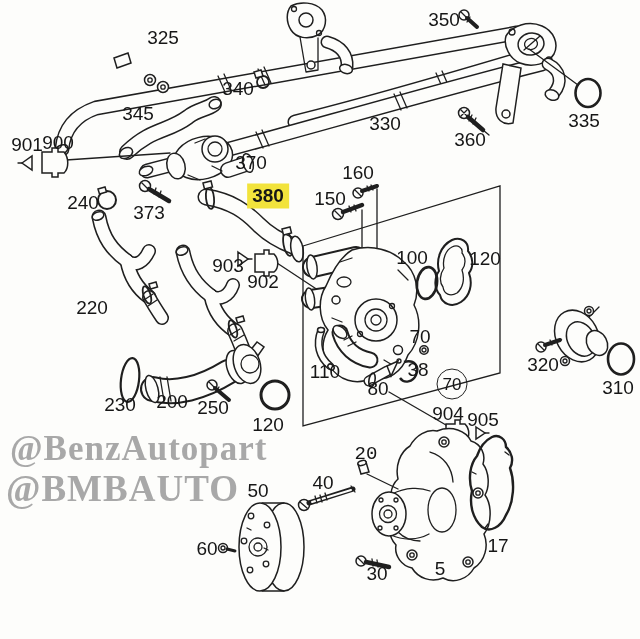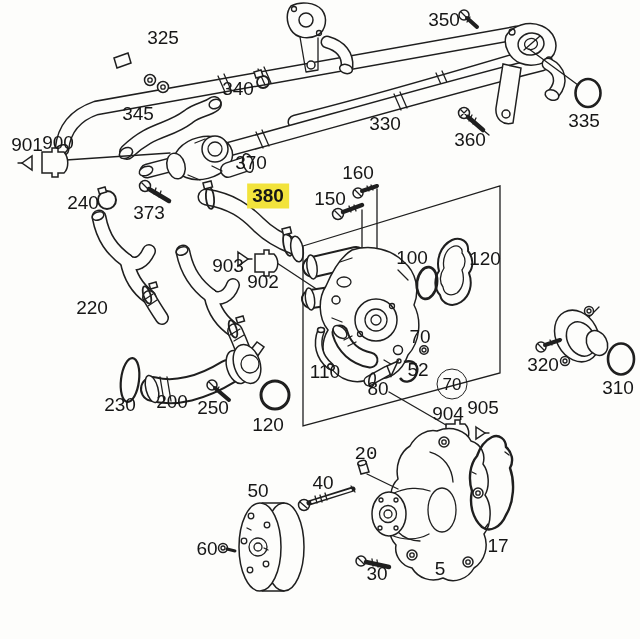--- a/index.html
+++ b/index.html
@@ -21,20 +21,22 @@
   svg .ln{fill:none;stroke:#1f1f1f;stroke-width:1.3;stroke-linecap:round;stroke-linejoin:round;}
   svg .fw{fill:#fdfdfb;stroke:#1f1f1f;stroke-width:1.5;}
   svg .or{fill:none;stroke:#1f1f1f;}
 </style>
 </head>
 <body style="background: rgb(253, 253, 251);">
 
 <div class="stage">
 
   <div class="layer" id="wm-layer">
+      <div class="watermark" style="left: 10px; top: 431px; font-size: 35px;">@BenzAutopart</div>
+      <div class="watermark" style="left: 6px; top: 470px; font-size: 37px;">@BMBAUTO</div>
     </div>
 
   <svg class="layer" id="svg-layer" width="640" height="639" viewBox="0 0 640 639" xmlns="http://www.w3.org/2000/svg">
 
     <g>
       <path class="to" stroke-width="15" d="M295,122 C360,106 450,80 527,57"></path>
       <path class="ti" stroke-width="12" d="M295,122 C360,106 450,80 527,57"></path>
       <path class="ln" d="M436,73 L443,89 M442,71 L449,87"></path>
 
       <path class="to" stroke-width="15" d="M147,171 C250,145 430,92 542,64"></path>
@@ -366,25 +368,25 @@
       <div class="part-label" style="left: 263px; top: 281px;">902</div>
       <div class="part-label" style="left: 92px; top: 278px; margin-top: 29px;">220</div>
       <div class="part-label" style="left: 543px; top: 364px;">320</div>
       <div class="part-label" style="left: 618px; top: 387px;">310</div>
       <div class="part-label" style="left: 120px; top: 404px;">230</div>
       <div class="part-label" style="left: 172px; top: 401px;">200</div>
       <div class="part-label" style="left: 213px; top: 407px;">250</div>
       <div class="part-label" style="left: 268px; top: 424px;">120</div>
       <div class="part-label" style="left: 325px; top: 371px;">110</div>
       <div class="part-label" style="left: 420px; top: 336px;">70</div>
-      <div class="part-label" style="left: 418px; top: 369px;">52</div>
+      <div class="part-label" style="left: 418px; top: 369px;">38</div>
       <div class="part-label" style="left: 378px; top: 388px;">80</div>
       <div class="part-label circled" style="left: 452px; top: 384px; width: 29px; height: 29px;">70</div>
       <div class="part-label" style="left: 448px; top: 413px;">904</div>
-      <div class="part-label" style="left: 483px; top: 407px;">905</div>
+      <div class="part-label" style="left: 483px; top: 419px;">905</div>
       <div class="part-label" style="left: 366px; top: 454px; font-family: Liberation Mono, monospace;">20</div>
       <div class="part-label" style="left: 323px; top: 482px; text-align: right;">40</div>
       <div class="part-label" style="left: 258px; top: 490px;">50</div>
       <div class="part-label" style="left: 207px; top: 548px;">60</div>
       <div class="part-label" style="left: 377px; top: 573px;">30</div>
       <div class="part-label" style="left: 440px; top: 568px;">5</div>
       <div class="part-label" style="left: 498px; top: 545px;">17</div>
     </div>
 </div>
 

